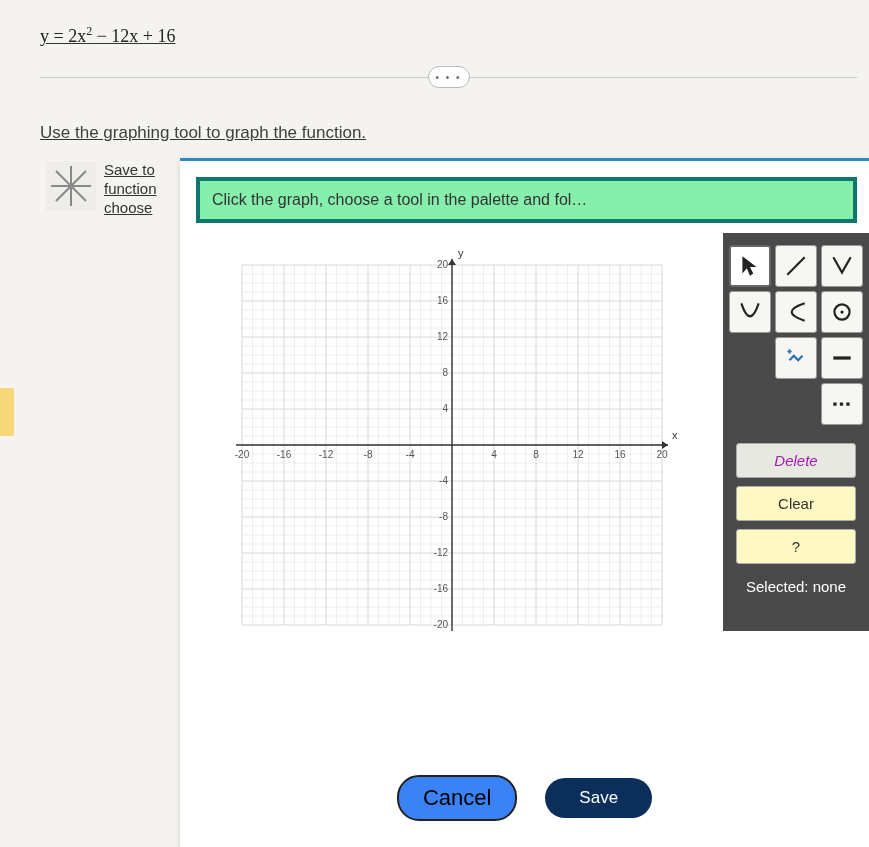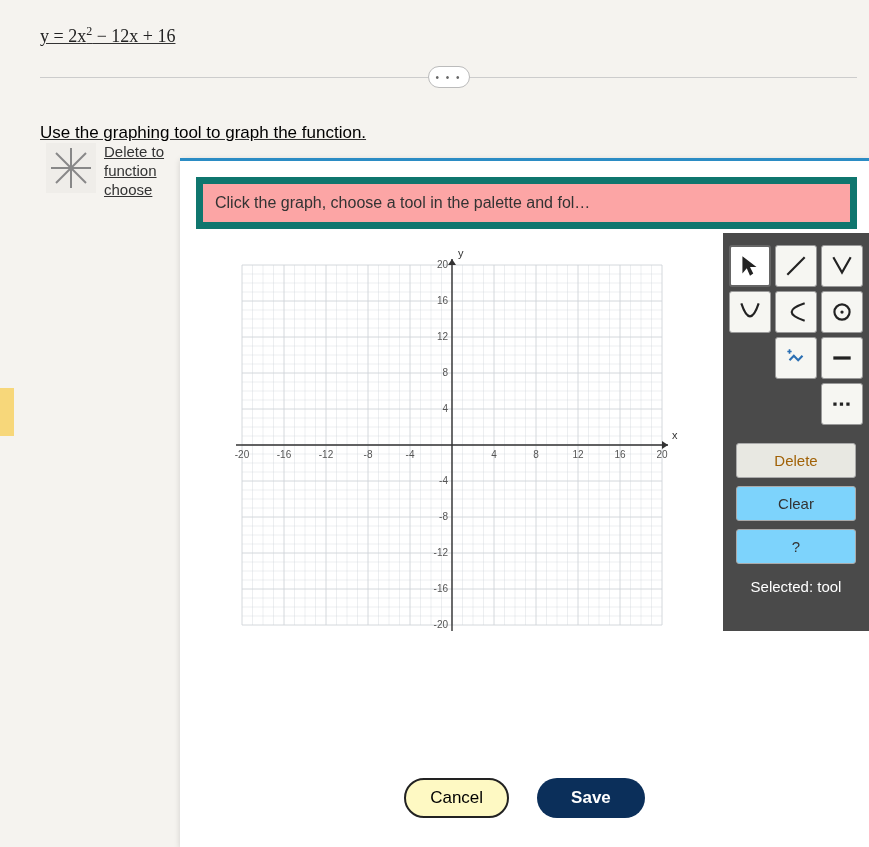--- a/index.html
+++ b/index.html
@@ -40,21 +40,22 @@
     display: flex;
     align-items: center;
     justify-content: center;
     color: #666;
     font-size: 10px;
     letter-spacing: 2px;
     cursor: pointer;
   }
   .instruction {
     font-size: 17px;
-    color: #000000;
+    color: #404040;
+    margin-bottom: 18px;
   }
   .enlarge-area {
     display: flex;
     align-items: flex-start;
     gap: 8px;
     margin-left: 6px;
   }
   .star-icon {
     width: 50px; height: 50px;
     background: #efede9;
@@ -82,22 +83,22 @@
     flex-direction: column;
   }
   .modal-body {
     flex: 1;
     padding: 48px 0 0 0;
     position: relative;
   }
   .tip-bar {
     margin: 16px 12px 10px 16px;
     padding: 10px 12px;
-    background: #fca5a5;
-    border: 7px solid #0f766e;
+    background: #86efac;
+    border: 4px solid #0f766e;
     font-size: 16px;
     color: #333;
     position: absolute;
     top: 0; left: 0; right: 0;
   }
   .work-area {
     position: absolute;
     top: 72px;
     left: 0;
     right: 0;
@@ -140,29 +141,29 @@
   .tool-btn.selected {
     background: #fff;
     border: 2px solid #666;
   }
   .tool-btn svg { width: 26px; height: 26px; }
   .blank-cell { visibility: hidden; }
   .big-btn {
     width: 120px;
     padding: 8px 0;
     margin: 4px 0;
-    background: #7dd3fc;
+    background: #fef9c3;
     border: 1px solid #aaa;
     border-radius: 3px;
     text-align: center;
     font-size: 15px;
     cursor: pointer;
     color: #333;
   }
-  .big-btn.disabled { color: #a16207; background:#e8e8e2; cursor: default; }
+  .big-btn.disabled { color: #a21caf; background:#e8e8e2; cursor: default; font-style: italic; }
   .selected-label {
     color: #fff;
     font-size: 15px;
     margin-top: 10px;
   }
 
   .graph-canvas {
     width: 460px;
     height: 400px;
     position: relative;
@@ -173,33 +174,32 @@
     display: flex;
     align-items: center;
     justify-content: center;
     gap: 28px;
     padding-bottom: 18px;
   }
   .cancel-btn {
     padding: 8px 24px;
     border: 2px solid #222;
     border-radius: 22px;
-    background: #fef9c3;
-    font-size: 17px;
+    background: #3b82f6;
+    font-size: 22px;
     cursor: pointer;
   }
   .save-btn {
     padding: 10px 34px;
     border: none;
     border-radius: 22px;
     background: #0b2f5a;
     color: #fff;
     font-size: 17px;
     cursor: pointer;
-    font-weight: bold;
   }
   .accent-tab {
     position: absolute;
     left: 0; top: 388px;
     width: 14px; height: 48px;
     background: #f7d77a;
   }
 </style>
 </head>
 <body>
@@ -220,21 +220,21 @@
   <div class="enlarge-area">
     <div class="star-icon">
       <svg viewBox="0 0 50 50">
         <line x1="5" y1="25" x2="45" y2="25" stroke="#888" stroke-width="2"></line>
         <line x1="25" y1="5" x2="25" y2="45" stroke="#888" stroke-width="2"></line>
         <line x1="10" y1="10" x2="40" y2="40" stroke="#888" stroke-width="2"></line>
         <line x1="40" y1="10" x2="10" y2="40" stroke="#888" stroke-width="2"></line>
       </svg>
     </div>
     <div class="enlarge-text">
-      <span>Delete to</span><br>
+      <span>Save to</span><br>
       <span>function</span><br>
       <span>choose</span>
     </div>
   </div>
 </div>
 
 <div class="modal">
   <div class="modal-body">
     <div class="tip-bar">
       <span>Click the graph, choose a tool in the palette and fol…</span>
@@ -406,21 +406,21 @@
           <div class="tool-btn">
             <svg viewBox="0 0 24 24">
                 <line x1="4" y1="12" x2="20" y2="12" stroke="#222" stroke-width="3" stroke-dasharray="3 3"></line>
               </svg>
           </div>
         </div>
         <div class="big-btn disabled">Delete</div>
         <div class="big-btn">Clear</div>
         <div class="big-btn">?</div>
         <div class="selected-label">
-          <span>Selected: </span><span>tool</span>
+          <span>Selected: </span><span>none</span>
         </div>
       </div>
     </div>
   </div>
 
   <div class="modal-footer">
     <button class="cancel-btn">Cancel</button>
     <button class="save-btn">Save</button>
   </div>
 </div>

